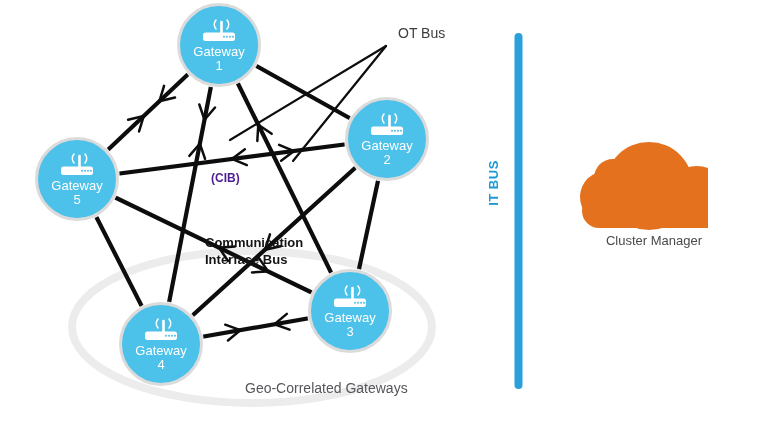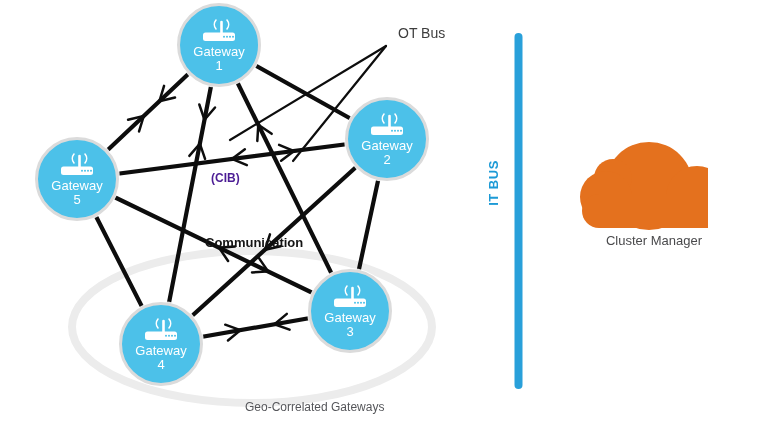--- a/index.html
+++ b/index.html
@@ -15,21 +15,21 @@
     color:#ffffff;text-align:center;z-index:3;
     box-shadow:0 0 0 1px rgba(255,255,255,.9);
   }
   .node .nlabel{font-size:13px;line-height:14px;margin-top:1px;}
   .node .nnum{font-size:13px;line-height:14px;}
   .node svg{display:block;margin-bottom:1px;}
   .label{position:absolute;z-index:4;white-space:nowrap;}
   .ot-bus{left:398px;top:25px;font-size:14px;color:#3D3D3D;}
   .cib{left:211px;top:171px;font-size:12px;font-weight:bold;color:#4c1d95;text-align:center;}
   .cib2{left:205px;top:190px;font-size:13px;font-weight:bold;color:#141414;line-height:17px;margin-top:44px;}
-  .geo{left:245px;top:400px;font-size:12px;color:#55565A;}
+  .geo{left:245px;top:380px;font-size:14px;color:#55565A;}
   .itbus{
     left:464px;top:175px;width:60px;height:16px;text-align:center;
     transform:rotate(-90deg);transform-origin:center;
     font-size:13px;font-weight:bold;letter-spacing:.5px;color:#1C9AD6;
   }
   .cloud-label{left:620px;top:187px;width:70px;text-align:center;font-size:24px;color:#ffffff;z-index:4;}
   .cluster{left:594px;top:233px;width:120px;text-align:center;font-size:13px;color:#4A4A4C;}
 </style>
 </head>
 <body>
@@ -161,18 +161,19 @@
         </svg>
         <div class="nlabel">Gateway</div>
         <div class="nnum">5</div>
       </div>
     </div>
 
   <div class="label ot-bus">OT Bus</div>
   <div class="label cib">(CIB)</div>
   <div class="label cib2">
     <div>Communication</div>
+    <div>Interface Bus</div>
   </div>
   <div class="label geo">Geo-Correlated Gateways</div>
   <div class="label itbus">IT BUS</div>
   <div class="label cluster">Cluster Manager</div>
 
 </div>
 
 </body></html>

